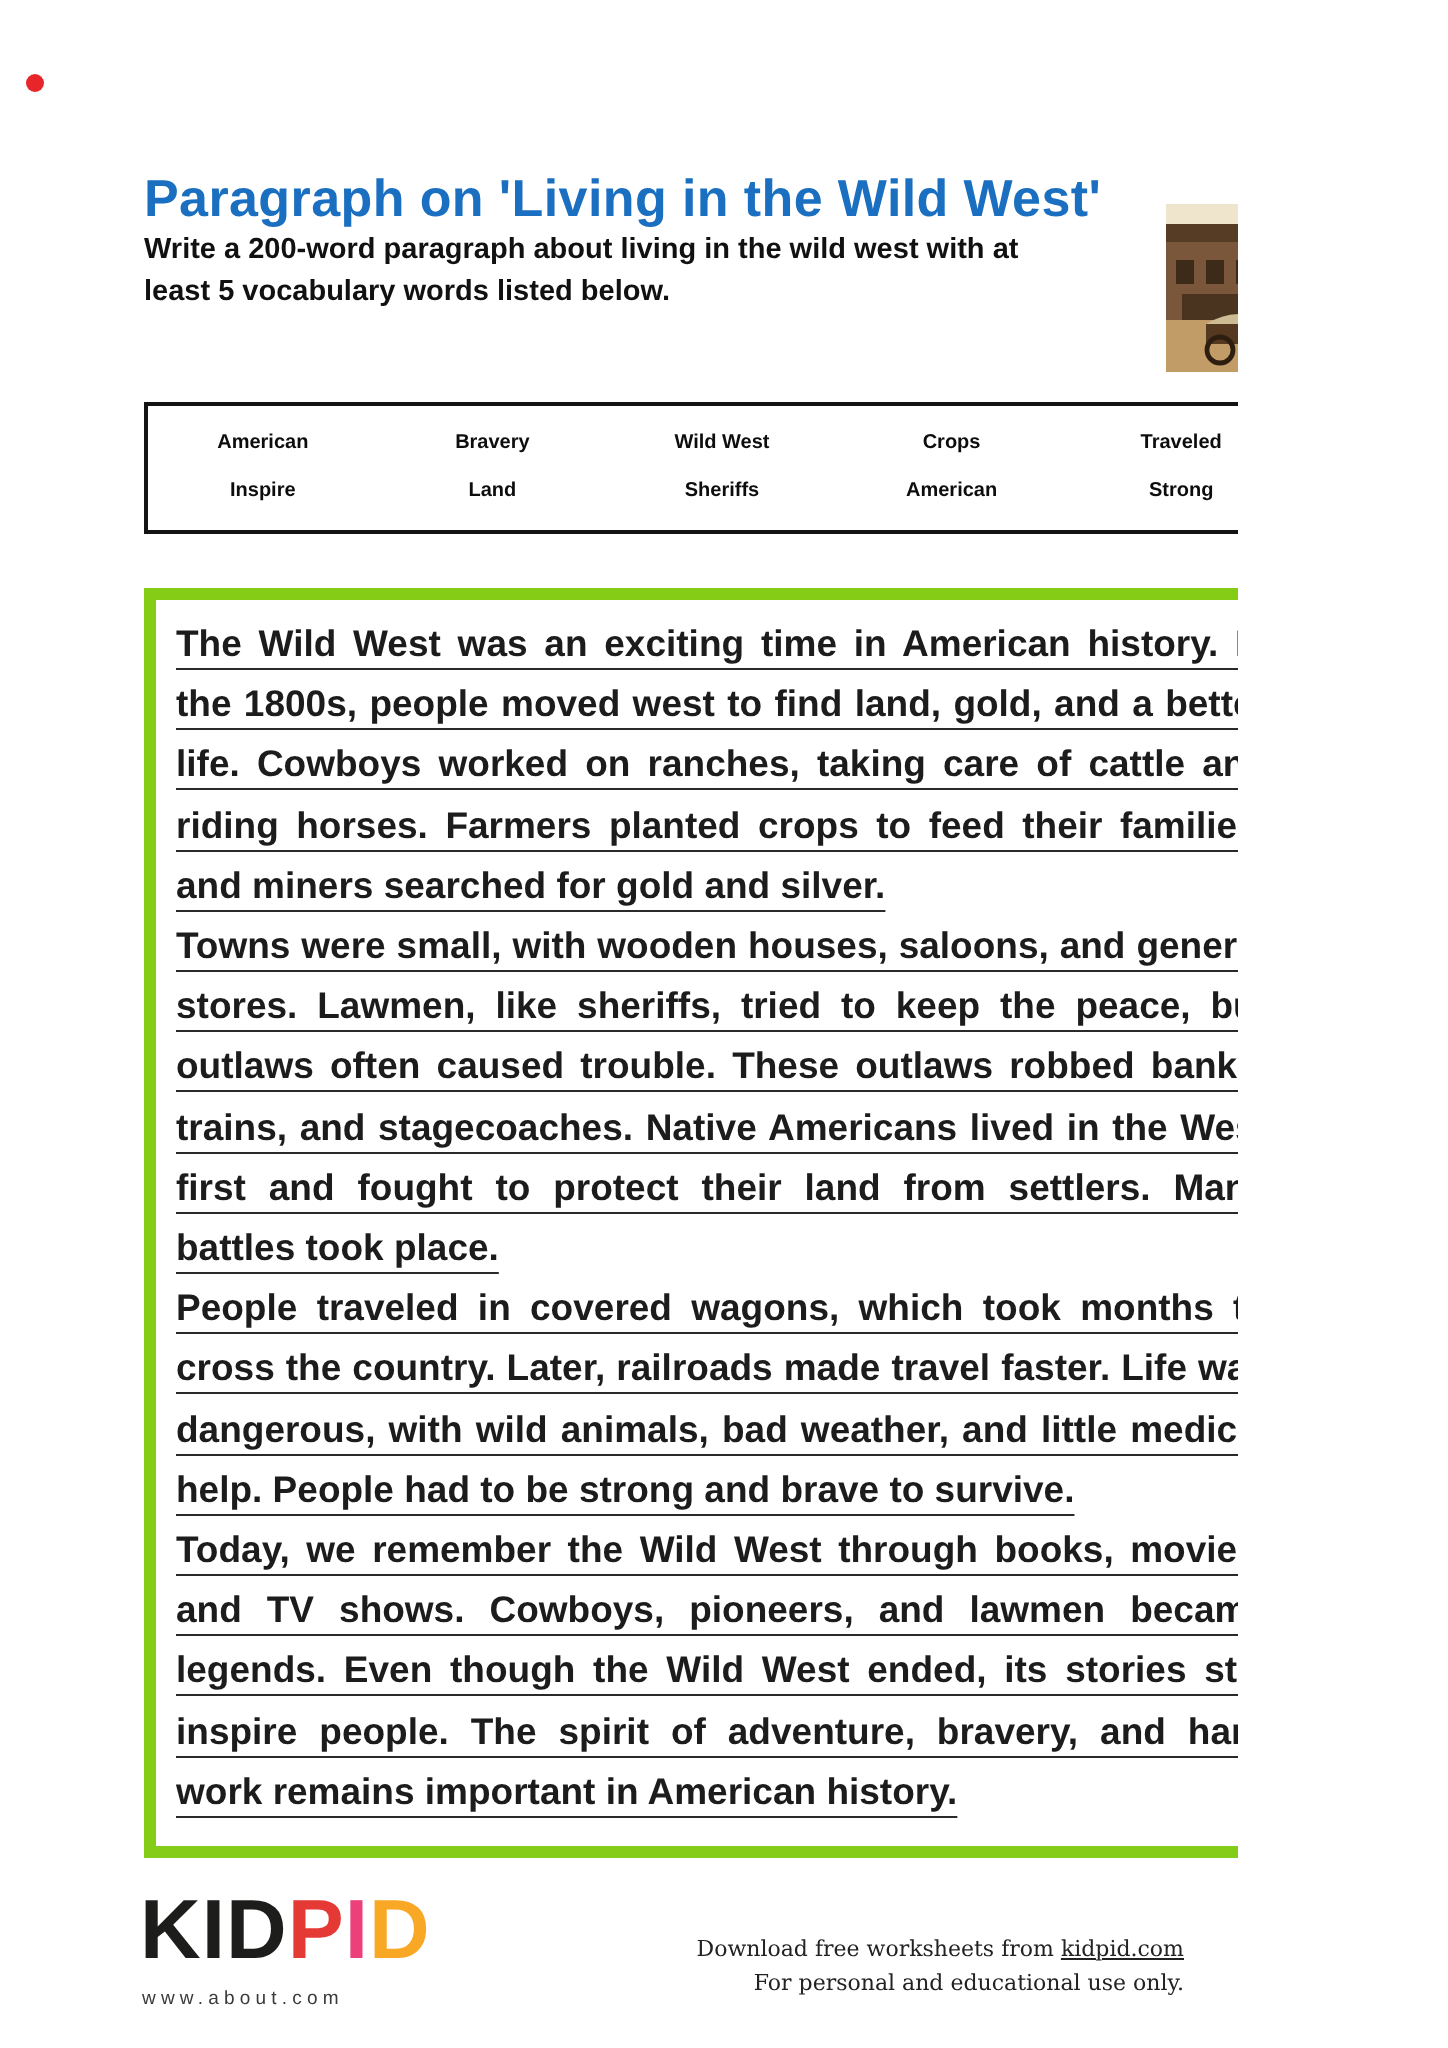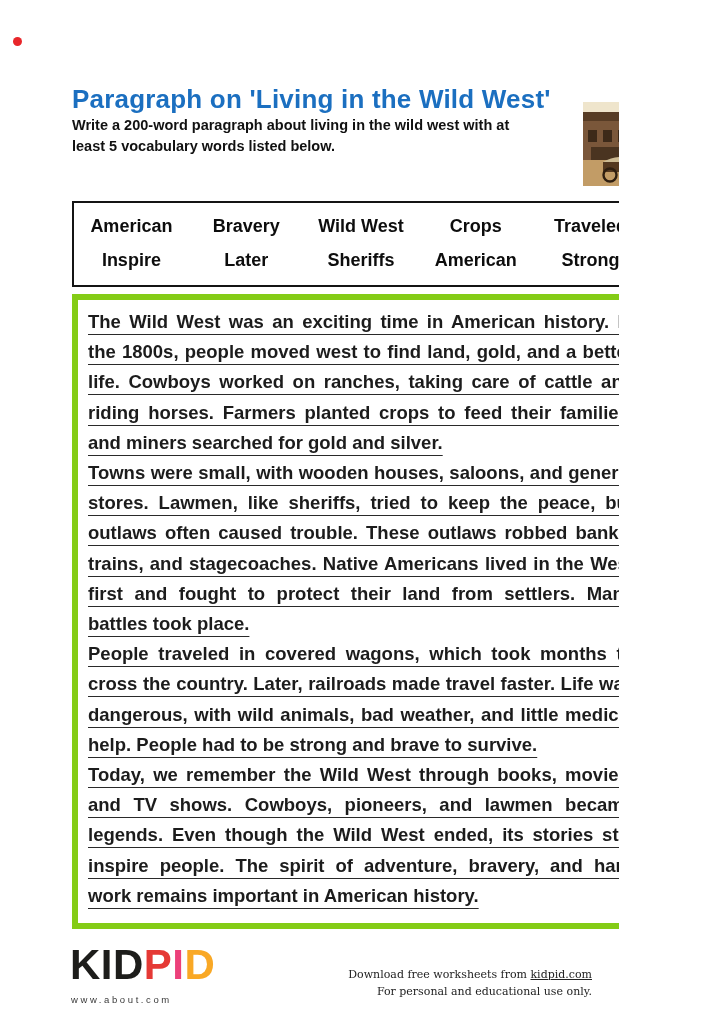--- a/index.html
+++ b/index.html
@@ -46,21 +46,21 @@
     box-sizing: border-box;
     border: 2px solid #141414;
     display: grid;
     grid-template-columns: repeat(5, 1fr);
     row-gap: 13px;
     padding: 13px 0 14px 0;
   }
   .vocab-word {
     text-align: center;
     font-weight: 700;
-    font-size: 18px;
+    font-size: 10px;
     color: #0d0d0d;
   }
   .essay-box {
     position: absolute;
     left: 72px; top: 294px;
     width: 578px;
     min-height: 610px;
     box-sizing: border-box;
     border: 6px solid #84cc16;
     padding: 7px 10px 12px 10px;
@@ -158,21 +158,21 @@
     <rect x="76" y="66" width="7" height="9" rx="2" fill="#5c4229"></rect>
   </svg>
 
   <div class="vocab-box">
     <div class="vocab-word">American</div>
     <div class="vocab-word">Bravery</div>
     <div class="vocab-word">Wild West</div>
     <div class="vocab-word">Crops</div>
     <div class="vocab-word">Traveled</div>
     <div class="vocab-word">Inspire</div>
-    <div class="vocab-word">Later</div>
+    <div class="vocab-word">Land</div>
     <div class="vocab-word">Sheriffs</div>
     <div class="vocab-word">American</div>
     <div class="vocab-word">Strong</div>
   </div>
 
   <div class="essay-box">
     <p>The Wild West was an exciting time in American history. In the 1800s, people moved west to find land, gold, and a better life. Cowboys worked on ranches, taking care of cattle and riding horses. Farmers planted crops to feed their families, and miners searched for gold and silver.</p>
     <p>Towns were small, with wooden houses, saloons, and general stores. Lawmen, like sheriffs, tried to keep the peace, but outlaws often caused trouble. These outlaws robbed banks, trains, and stagecoaches. Native Americans lived in the West first and fought to protect their land from settlers. Many battles took place.</p>
     <p>People traveled in covered wagons, which took months to cross the country. Later, railroads made travel faster. Life was dangerous, with wild animals, bad weather, and little medical help. People had to be strong and brave to survive.</p>
     <p>Today, we remember the Wild West through books, movies, and TV shows. Cowboys, pioneers, and lawmen became legends. Even though the Wild West ended, its stories still inspire people. The spirit of adventure, bravery, and hard work remains important in American history.</p>

